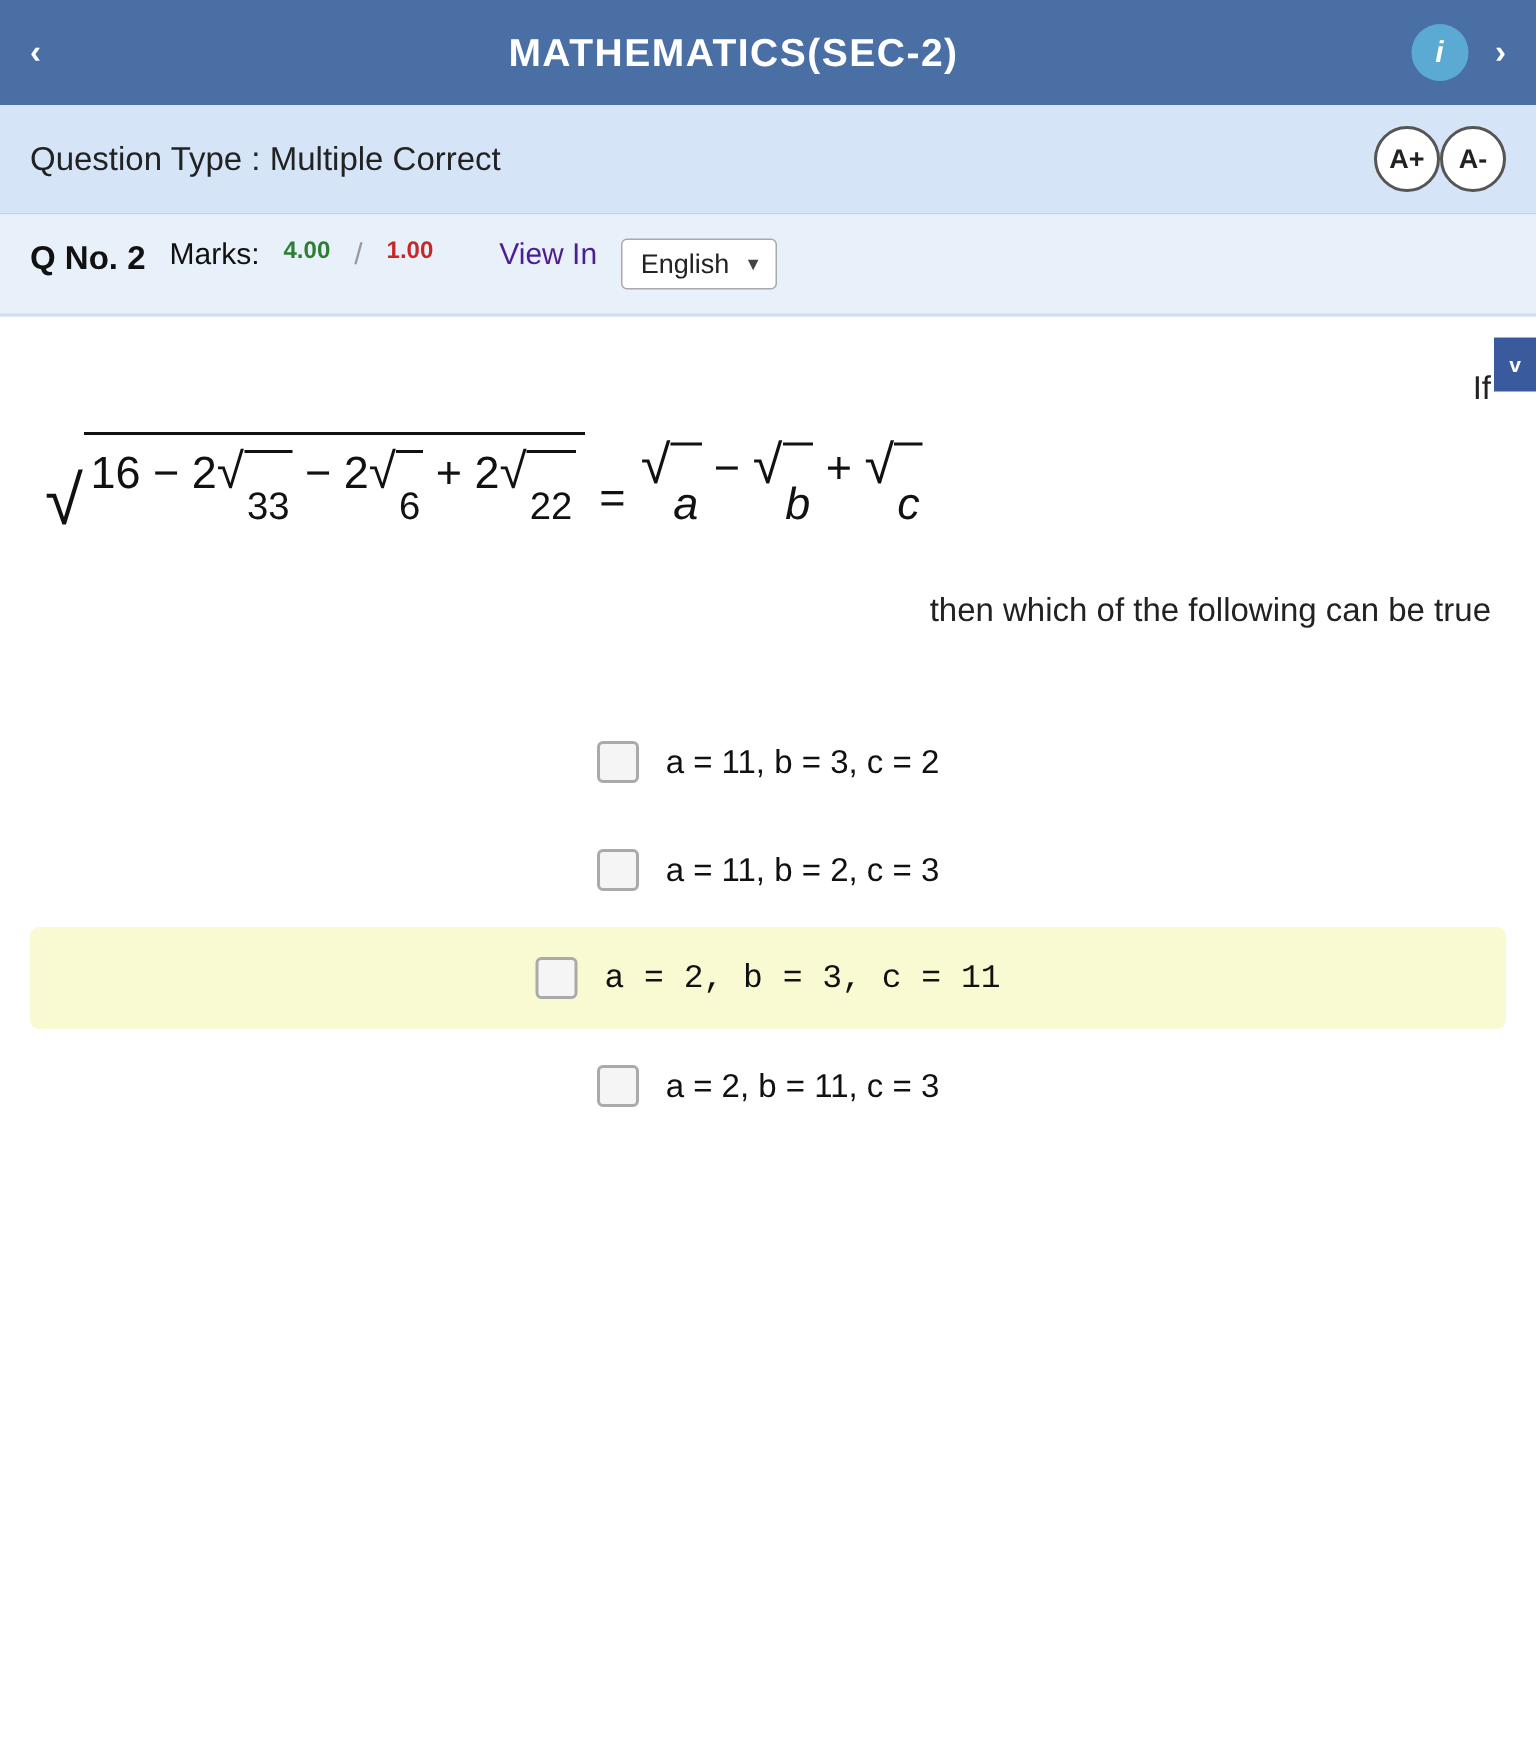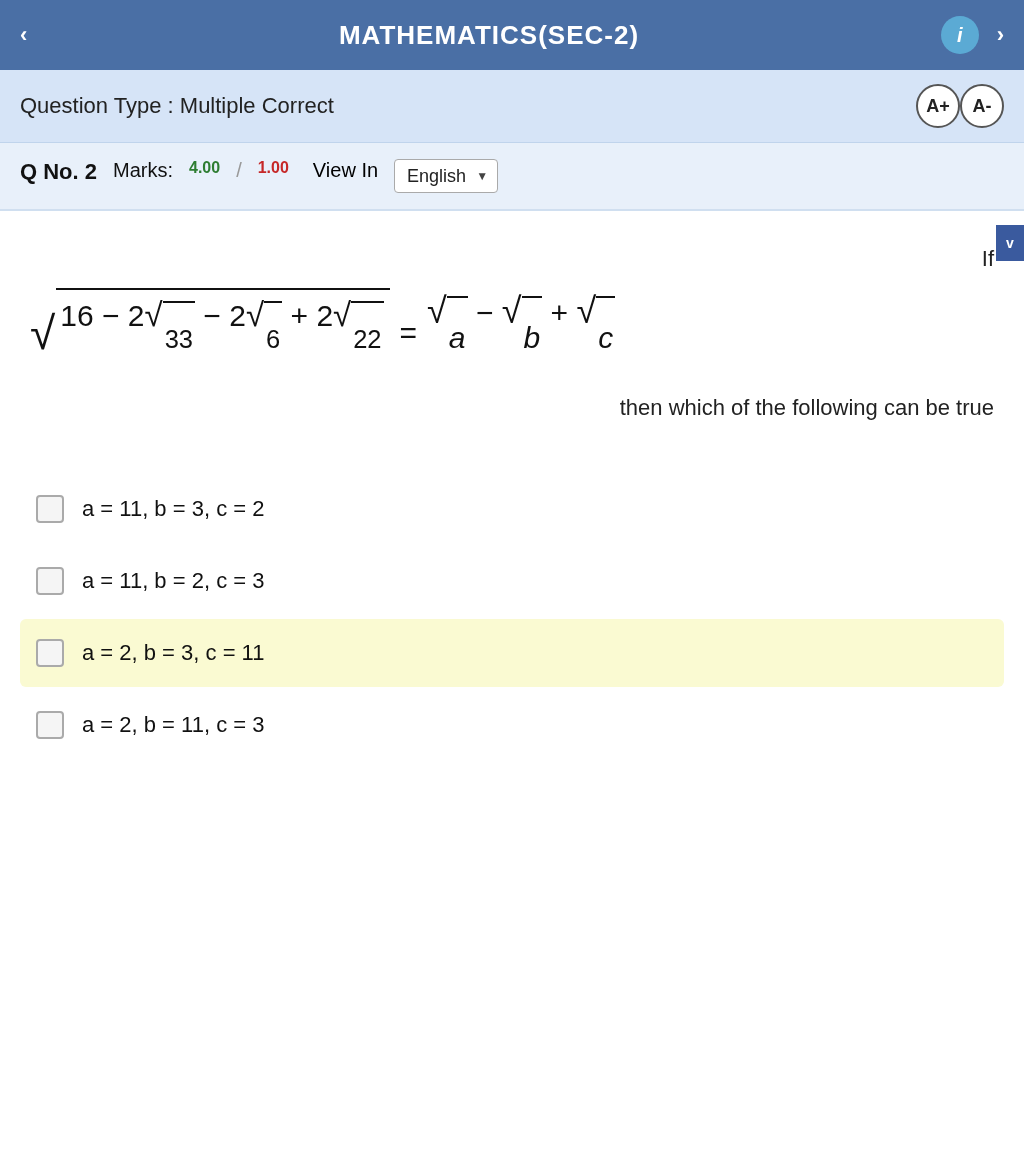--- a/index.html
+++ b/index.html
@@ -132,22 +132,22 @@
       font-size: 20px;
     }
 
     .marks-negative {
       color: #c62828;
       font-weight: bold;
     }
 
     .view-in-label {
       font-size: 20px;
-      color: #000000;
-      margin-left: 8px;
+      color: #4c1d95;
+      margin-left: 28px;
     }
 
     .language-select {
       border: 1px solid #aaa;
       border-radius: 4px;
       padding: 6px 12px;
       font-size: 18px;
       background: #fff;
       cursor: pointer;
       color: #222;
@@ -228,24 +228,26 @@
     }
 
     .option-item {
       display: flex;
       align-items: center;
       padding: 20px 16px;
       margin-bottom: 4px;
       border-radius: 6px;
       font-size: 22px;
       gap: 18px;
+      justify-content: center;
     }
 
     .option-item.highlighted {
       background: #fafad2;
+      font-family: Liberation Mono, monospace;
     }
 
     .option-checkbox {
       width: 28px;
       height: 28px;
       border: 2px solid #aaa;
       border-radius: 4px;
       background: #f5f5f5;
       flex-shrink: 0;
       cursor: pointer;

